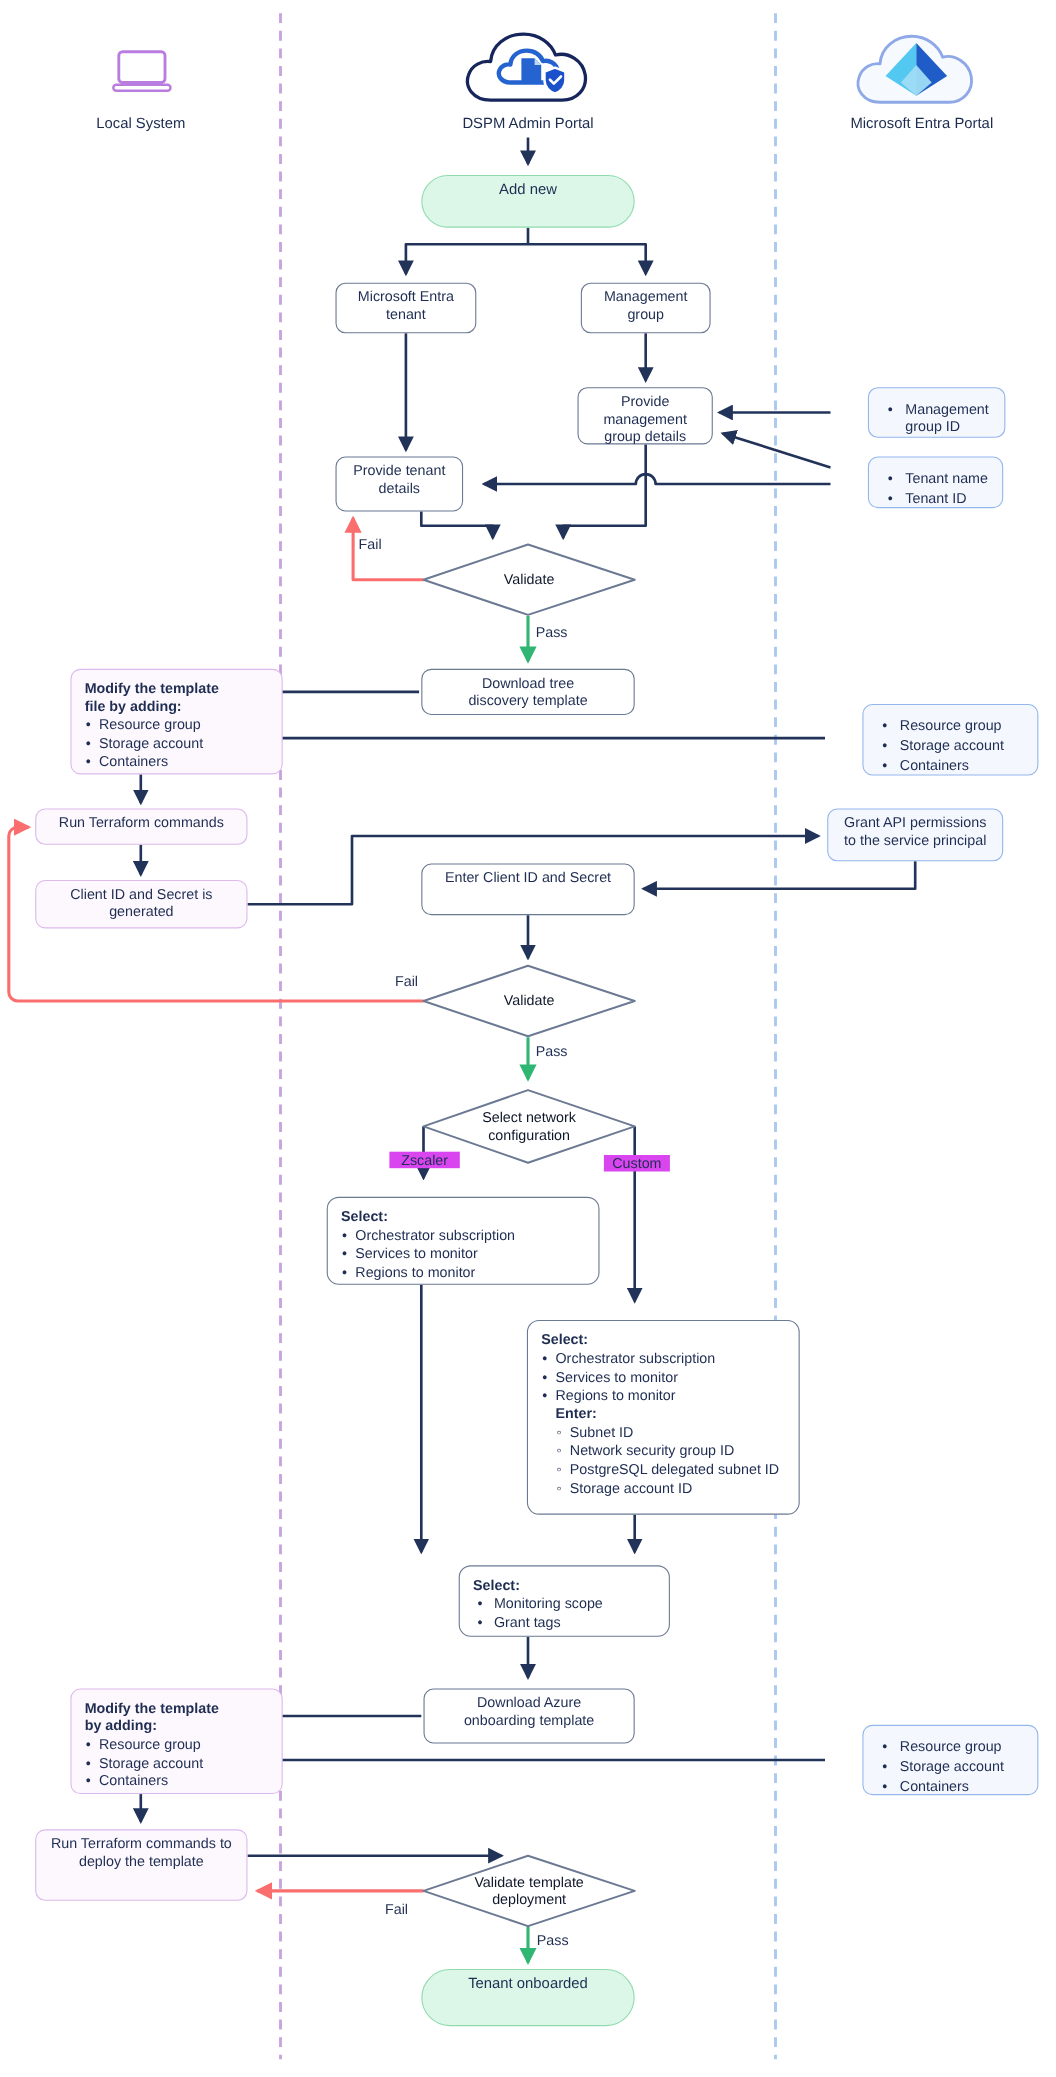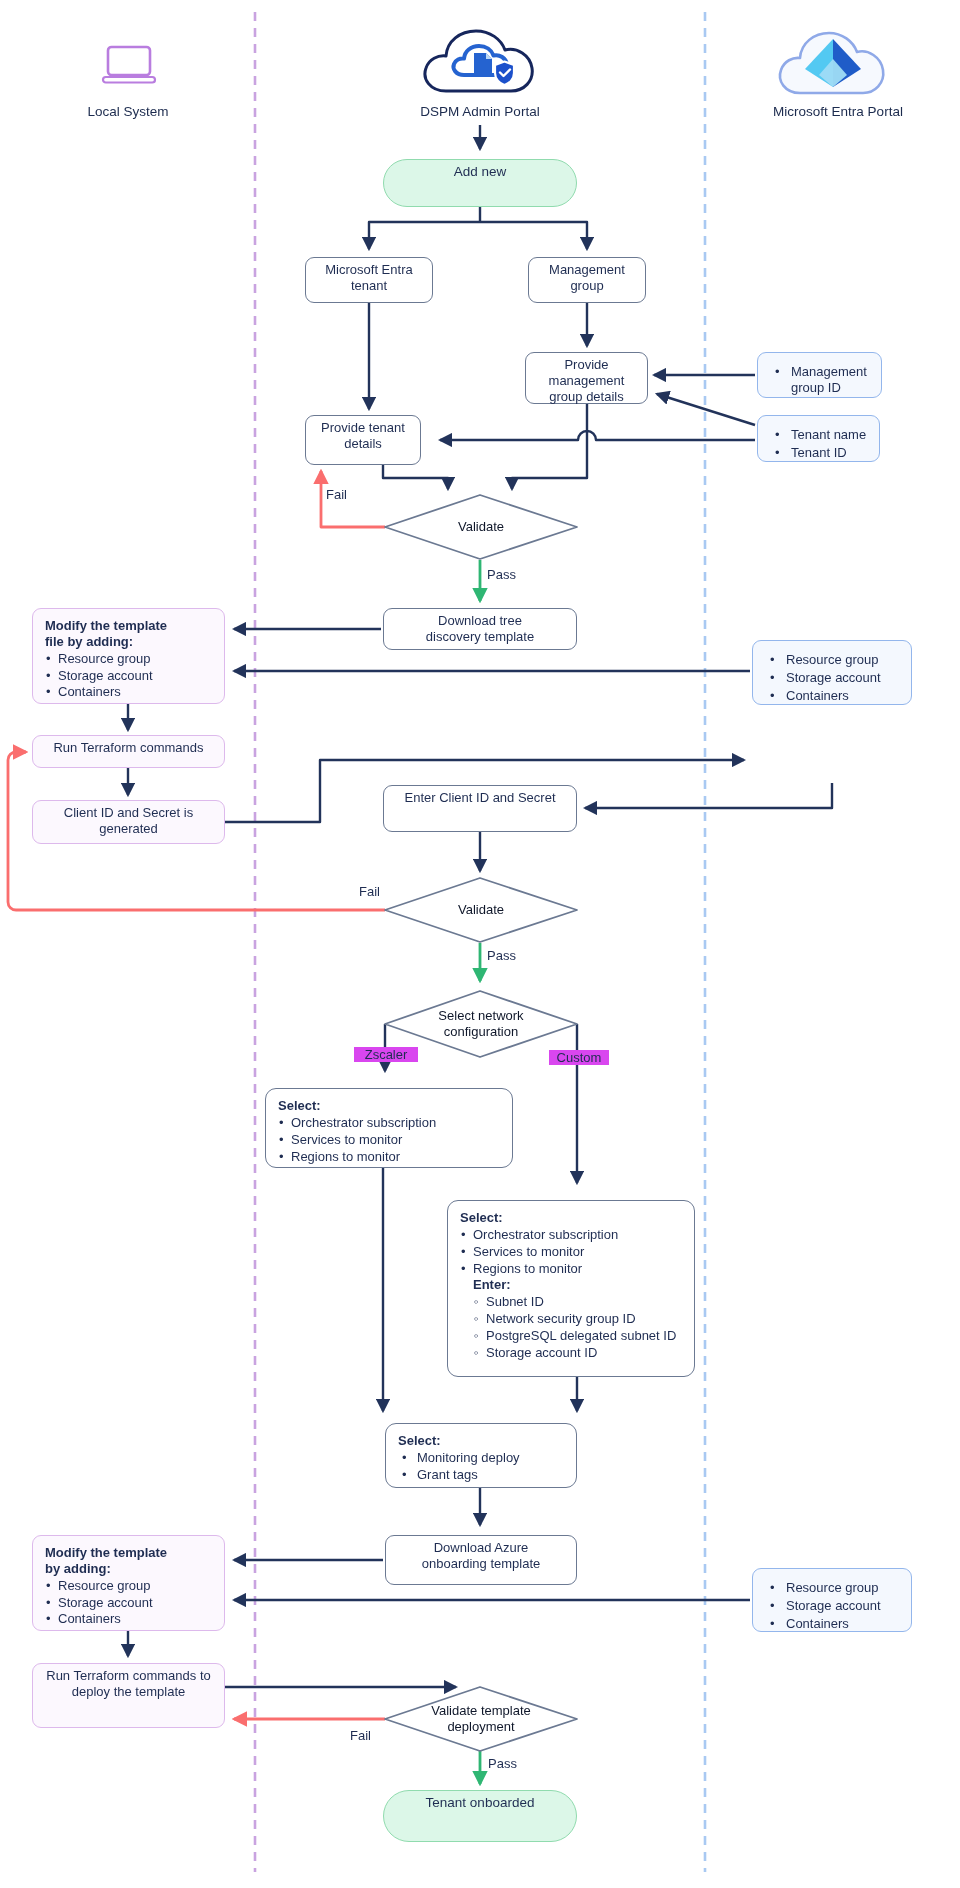--- a/index.html
+++ b/index.html
@@ -3,21 +3,21 @@
 <meta charset="utf-8">
 <style>
   html,body{margin:0;padding:0;background:#ffffff;}
   #canvas{position:relative;width:960px;height:1888px;background:#ffffff;overflow:hidden;
           font-family:"Liberation Sans", sans-serif;color:#1f2d52;}
   #wires{position:absolute;left:0;top:0;z-index:0;}
   .box{position:absolute;box-sizing:border-box;z-index:2;background:#ffffff;
        border:1.5px solid #6b7992;border-radius:9px;display:flex;align-items:flex-start;
        justify-content:center;text-align:center;font-size:13px;line-height:1.22;color:#1f2d52;
        padding:4px 8px;}
-  .listbox{display:block;text-align:left;padding:9px 10px 8px 12px;}
+  .listbox{display:block;text-align:left;padding:9px 10px 8px 12px;margin-left:32px;}
   .purple{background:#fcf8fe;border-color:#ddb9ec;}
   .blue{background:#f4f8fe;border-color:#93b6ec;}
   .pill{background:#dcf7e8;border:1.6px solid #90dbae;border-radius:27px;font-size:13.5px;}
   .ltitle{font-weight:700;display:block;}
   .ptitle{font-weight:700;display:block;max-width:134px;text-align:left;}
   ul.blist{list-style:none;margin:1px 0 0 0;padding:0;}
   ul.blist li{position:relative;padding-left:13px;margin:1px 0;}
   ul.blist li::before{content:"•";position:absolute;left:1px;}
   .blue ul.blist li{padding-left:21px;margin:2px 0;}
   .blue ul.blist li::before{left:5px;}
@@ -171,20 +171,23 @@
   </div>
 
   <div class="box blue listbox" style="left:752px;top:640px;width:160px;height:65px">
     <ul class="blist">
       <li>Resource group</li>
       <li>Storage account</li>
       <li>Containers</li>
     </ul>
   </div>
 
+  <div class="box blue" style="left:752px;top:735px;width:160px;height:48px">
+    <span style="max-width:142px">Grant API permissions to the service principal</span>
+  </div>
 
   <div class="box blue listbox" style="left:757px;top:352px;width:125px;height:46px">
     <ul class="blist">
       <li>Management group ID</li>
     </ul>
   </div>
 
   <div class="box blue listbox" style="left:757px;top:415px;width:123px;height:47px">
     <ul class="blist">
       <li>Tenant name</li>
@@ -217,21 +220,21 @@
       <li>Subnet ID</li>
       <li>Network security group ID</li>
       <li>PostgreSQL delegated subnet ID</li>
       <li>Storage account ID</li>
     </ul>
   </div>
 
   <div class="box listbox wide" style="left:385px;top:1423px;width:192px;height:65px;border-radius:11px">
     <span class="ltitle">Select:</span>
     <ul class="blist">
-      <li>Monitoring deploy</li>
+      <li>Monitoring scope</li>
       <li>Grant tags</li>
     </ul>
   </div>
 
   <div class="box" style="left:385px;top:1535px;width:192px;height:50px">
     <span style="max-width:140px">Download Azure onboarding template</span>
   </div>
 
   <div class="box purple listbox" style="left:32px;top:1535px;width:193px;height:96px">
     <span class="ptitle">Modify the template by adding:</span>

